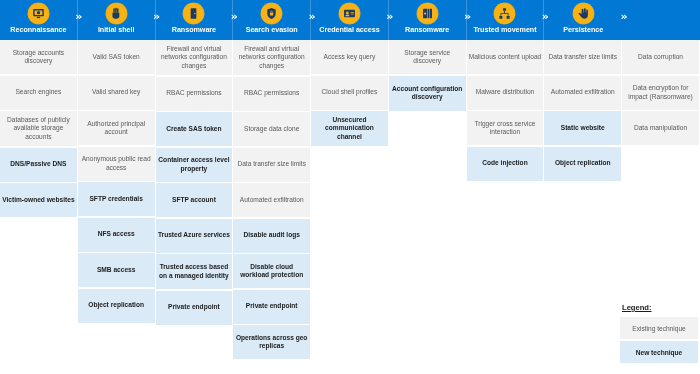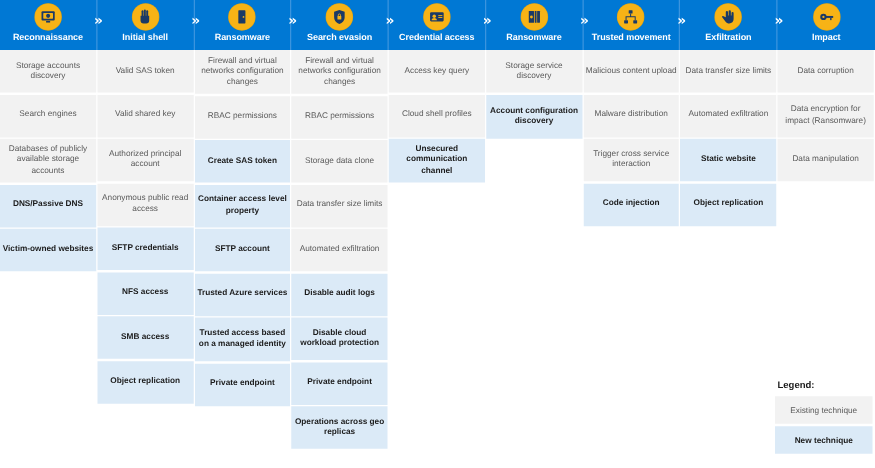--- a/index.html
+++ b/index.html
@@ -122,20 +122,21 @@
     left: 620px;
     top: 303px;
     width: 78px;
   }
   .legend-title {
     font-size: 7.6px;
     font-weight: bold;
     color: #1b1b1b;
     margin-bottom: 5px;
     padding-left: 2px;
+    text-decoration: underline;
   }
   .legend-row {
     box-sizing: border-box;
     width: 78px;
     height: 22px;
     display: flex;
     align-items: center;
     justify-content: center;
     font-size: 6.6px;
     margin-bottom: 2px;
@@ -230,33 +231,22 @@
         </div>
         <div class="tactic-label">Trusted movement</div>
         <div class="chev">»</div>
       </div>
       <div class="tactic-head">
         <div class="tactic-icon">
           <svg width="13" height="13" viewBox="0 0 16 16">
             <path d="M2 8.2c0-.8.7-1.2 1.4-.9l2.3 1V3.3a1.1 1.1 0 0 1 2.2 0v3.4h.6V2.6a1.1 1.1 0 0 1 2.2 0v4.1h.6V4.2a1.05 1.05 0 0 1 2.1 0v6c0 2.5-1.8 4.3-4.3 4.3-1.6 0-2.7-.6-3.6-1.8z" fill="#1b3a66"></path>
           </svg>
         </div>
-        <div class="tactic-label">Exfiltration</div>
-        <div class="chev">»</div>
-      </div>
-      <div class="tactic-head">
-        <div class="tactic-icon">
-          <svg width="13" height="13" viewBox="0 0 16 16">
-            <circle cx="4.6" cy="8" r="3.1" fill="#1b3a66"></circle>
-            <circle cx="4.6" cy="8" r="1.1" fill="#f7b316"></circle>
-            <rect x="6.8" y="7.1" width="7.4" height="1.9" fill="#1b3a66"></rect>
-            <rect x="11.2" y="8.8" width="1.4" height="2.4" fill="#1b3a66"></rect>
-          </svg>
-        </div>
-        <div class="tactic-label">Impact</div>
+        <div class="tactic-label">Persistence</div>
+        <div class="chev">»</div>
       </div>
     </div>
   <div class="cols" id="cols">
       <div class="col">
         <div class="cell existing h2">
           <span>Storage accounts discovery</span>
         </div>
         <div class="cell existing h2">
           <span>Search engines</span>
         </div>

